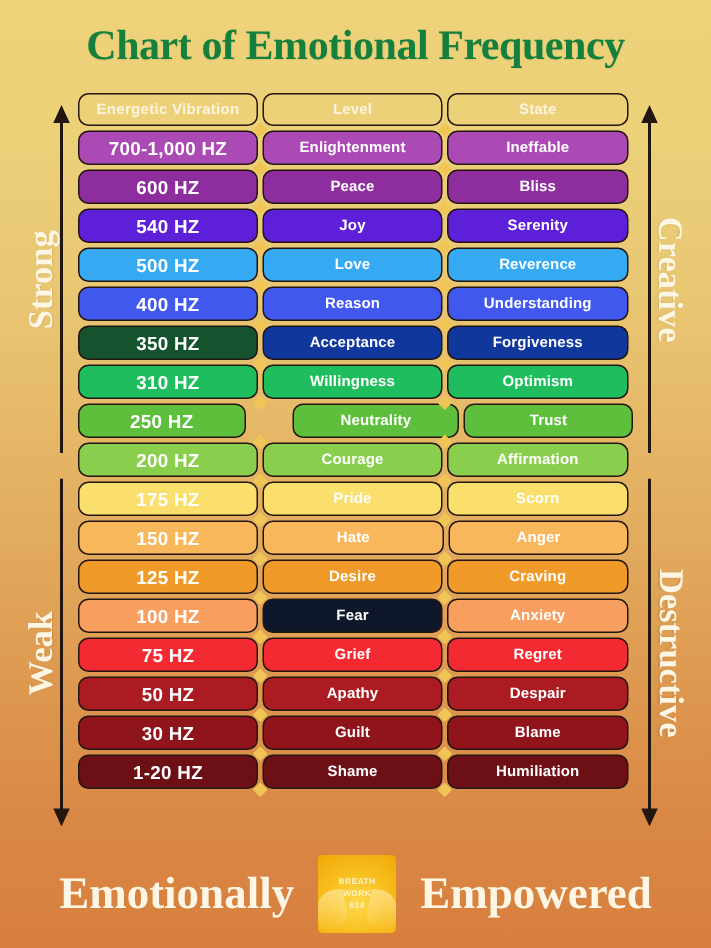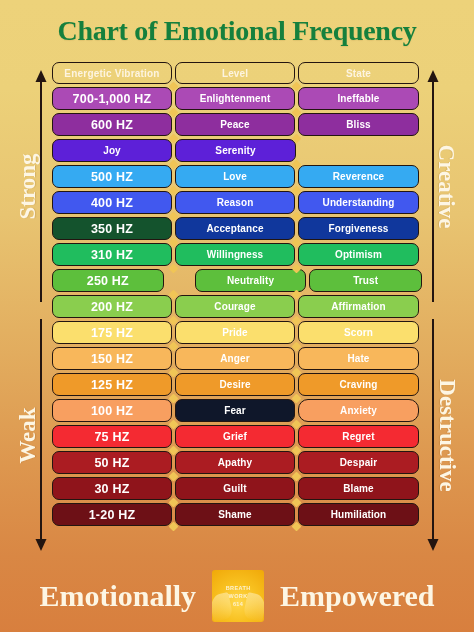--- a/index.html
+++ b/index.html
@@ -246,20 +246,21 @@
         <div class="sparkle s2 top"></div>
       </div>
       <div class="row">
         <div class="cell cell-freq" style="background: rgb(142, 46, 158);">600 HZ</div>
         <div class="cell cell-level" style="background: rgb(142, 46, 158);">Peace</div>
         <div class="cell cell-state" style="background: rgb(142, 46, 158);">Bliss</div>
         <div class="sparkle s1 top"></div>
         <div class="sparkle s2 top"></div>
       </div>
       <div class="row">
+        <div class="cell cell-freq" style="background: rgb(93, 32, 216);">540 HZ</div>
         <div class="cell cell-level" style="background: rgb(93, 32, 216);">Joy</div>
         <div class="cell cell-state" style="background: rgb(93, 32, 216);">Serenity</div>
         <div class="sparkle s1 top"></div>
         <div class="sparkle s2 top"></div>
       </div>
       <div class="row">
         <div class="cell cell-freq" style="background: rgb(53, 170, 242);">500 HZ</div>
         <div class="cell cell-level" style="background: rgb(53, 170, 242);">Love</div>
         <div class="cell cell-state" style="background: rgb(53, 170, 242);">Reverence</div>
         <div class="sparkle s1 top"></div>
@@ -302,36 +303,36 @@
       </div>
       <div class="row">
         <div class="cell cell-freq" style="background: rgb(251, 223, 109);">175 HZ</div>
         <div class="cell cell-level" style="background: rgb(251, 223, 109);">Pride</div>
         <div class="cell cell-state" style="background: rgb(251, 223, 109);">Scorn</div>
         <div class="sparkle s1 top"></div>
         <div class="sparkle s2 top"></div>
       </div>
       <div class="row">
         <div class="cell cell-freq" style="background: rgb(248, 183, 91);">150 HZ</div>
+        <div class="cell cell-state" style="background: rgb(248, 183, 91);">Hate</div>
         <div class="cell cell-level" style="background: rgb(248, 183, 91);">Anger</div>
-        <div class="cell cell-state" style="background: rgb(248, 183, 91);">Hate</div>
         <div class="sparkle s1 top"></div>
         <div class="sparkle s2 top"></div>
       </div>
       <div class="row">
         <div class="cell cell-freq" style="background: rgb(239, 154, 41);">125 HZ</div>
         <div class="cell cell-level" style="background: rgb(239, 154, 41);">Desire</div>
         <div class="cell cell-state" style="background: rgb(239, 154, 41);">Craving</div>
         <div class="sparkle s1 top"></div>
         <div class="sparkle s2 top"></div>
       </div>
       <div class="row">
         <div class="cell cell-freq" style="background: rgb(248, 159, 96);">100 HZ</div>
         <div class="cell cell-level" style="background: #0f172a;">Fear</div>
-        <div class="cell cell-state" style="background: rgb(248, 159, 96); border-radius: 10px;">Anxiety</div>
+        <div class="cell cell-state" style="background: rgb(248, 159, 96);">Anxiety</div>
         <div class="sparkle s1 top"></div>
         <div class="sparkle s2 top"></div>
       </div>
       <div class="row">
         <div class="cell cell-freq" style="background: rgb(244, 42, 50);">75 HZ</div>
         <div class="cell cell-level" style="background: rgb(244, 42, 50);">Grief</div>
         <div class="cell cell-state" style="background: rgb(244, 42, 50);">Regret</div>
         <div class="sparkle s1 top"></div>
         <div class="sparkle s2 top"></div>
       </div>

